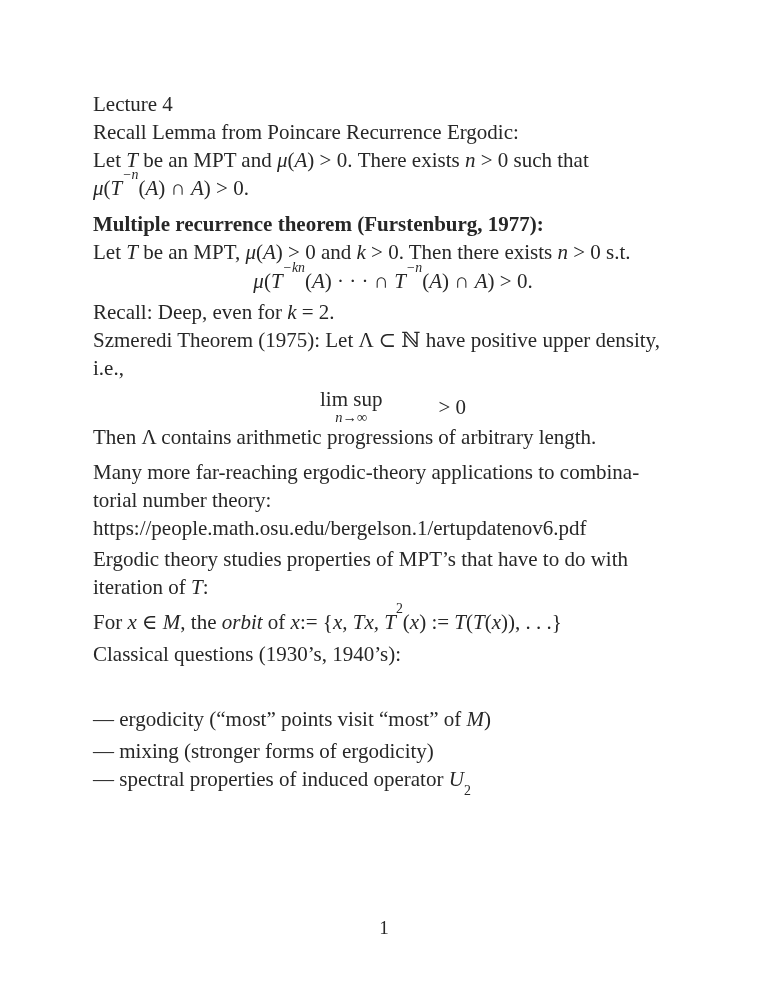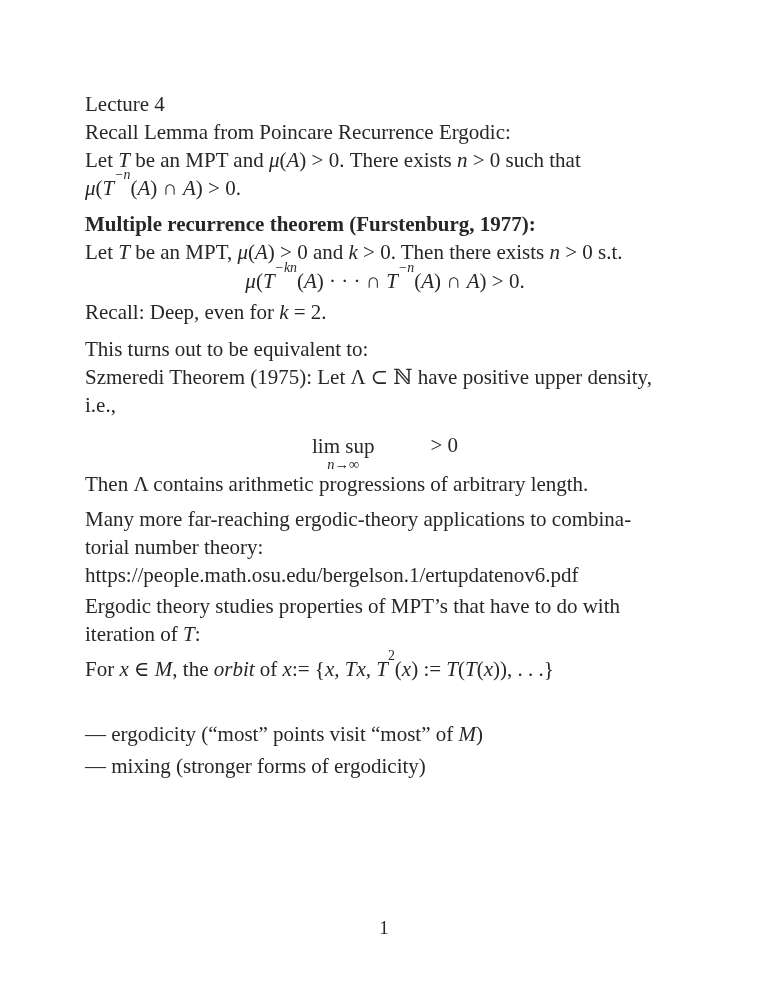--- a/index.html
+++ b/index.html
@@ -5,38 +5,38 @@
   html,body{margin:0;padding:0;background:#ffffff;}
   .page{
     position:relative;
     width:768px;height:994px;
     background:#ffffff;
     color:#272727;
     font-family:"Liberation Serif","DejaVu Serif",serif;
     overflow:hidden;
   }
   .content{
-    position:absolute;left:85px;top:90px;width:600px;
+    position:absolute;left:93px;top:90px;width:600px;
     font-size:21px;line-height:28px;
   }
   .para{margin:0;}
   .line{white-space:nowrap;}
   .line.full{text-align:justify;text-align-last:justify;}
   .para.indent .line:first-child{text-indent:28px;}
   .para.dash-item .line:first-child{text-indent:18px;}
   i{font-style:italic;}
   sup{font-size:66%;line-height:0;position:relative;top:-0.55em;font-style:normal;}
   sup.it{font-style:italic;}
   sub{font-size:66%;line-height:0;position:relative;bottom:-0.25em;font-style:normal;}
   
   .mt8{margin-top:8px;font-weight:bold;}  .mt9{margin-top:9px;}  .mt2{margin-top:2px;}
   .mt7{margin-top:7px;}  .mt3{margin-top:3px;}  .mt4{margin-top:4px;}
   .mt5{margin-top:5px;}  .mt37{margin-top:37px;}
   .eq1{text-align:center;line-height:30px;margin:0 0 2px 0;}
-  .eq2{display:flex;align-items:flex-start;justify-content:center;margin:12px 0 0 0;gap:40px;}
+  .eq2{display:flex;align-items:flex-end;justify-content:center;margin:2px 0 0 0;gap:40px;}
   .op-block{display:flex;flex-direction:column;align-items:center;margin-right:8px;position:relative;top:4px;}
   .op{line-height:22px;}
   .op-under{font-size:14.5px;line-height:15px;}
   .frac{display:inline-block;text-align:center;vertical-align:middle;}
   .frac .num{display:block;padding:0 6px 3px;border-bottom:1.4px solid #272727;line-height:24px;}
   .frac .den{display:block;padding-top:2px;line-height:23px;}
   .rel{margin-left:8px;}
   .footer{
     position:absolute;left:0;top:916px;width:768px;
     text-align:center;font-size:19px;line-height:24px;
@@ -71,23 +71,20 @@
     </p>
 
     <div class="eq1">
       <span class="line"><i>μ</i><span>(</span><i>T</i><sup class="it">−kn</sup><span>(</span><i>A</i><span>) · · · ∩ </span><i>T</i><sup class="it">−n</sup><span>(</span><i>A</i><span>) ∩ </span><i>A</i><span>) &gt; 0.</span></span>
     </div>
 
     <p class="para indent">
       <span class="line"><span>Recall: Deep, even for </span><i>k</i><span> = 2.</span></span>
     </p>
 
-    <p class="para indent mt9">
-      <span class="line"><span>This turns out to be equivalent to:</span></span>
-    </p>
 
     <p class="para indent">
       <span class="line full"><span>Szmeredi Theorem (1975): Let Λ ⊂ ℕ have positive upper density,</span></span>
       <span class="line"><span>i.e.,</span></span>
     </p>
 
     <div class="eq2">
       <span class="op-block">
         <span class="op"><span>lim sup</span></span>
         <span class="op-under"><i>n</i><span>→∞</span></span>
@@ -110,29 +107,35 @@
 
     <p class="para indent mt3">
       <span class="line full"><span>Ergodic theory studies properties of MPT’s that have to do with</span></span>
       <span class="line"><span>iteration of </span><i>T</i><span>:</span></span>
     </p>
 
     <p class="para indent mt7">
       <span class="line"><span>For </span><i>x</i><span> ∈ </span><i>M</i><span>, the </span><i>orbit</i><span> of </span><i>x</i><span>:= {</span><i>x, Tx, T</i><sup>2</sup><span>(</span><i>x</i><span>) := </span><i>T</i><span>(</span><i>T</i><span>(</span><i>x</i><span>)), . . .}</span></span>
     </p>
 
+    <p class="para indent mt4">
+      <span class="line"><span>Classical questions (1930’s, 1940’s):</span></span>
+    </p>
 
 
     <p class="para dash-item mt37">
       <span class="line"><span>— ergodicity (“most” points visit “most” of </span><i>M</i><span>)</span></span>
     </p>
 
     <p class="para dash-item mt4">
       <span class="line"><span>— mixing (stronger forms of ergodicity)</span></span>
     </p>
 
+    <p class="para dash-item">
+      <span class="line"><span>— spectral properties of induced operator </span><i>U</i><sub>2</sub></span>
+    </p>
 
   </div>
 
   <div class="footer">
     <span>1</span>
   </div>
 </div>
 
 </body></html>

